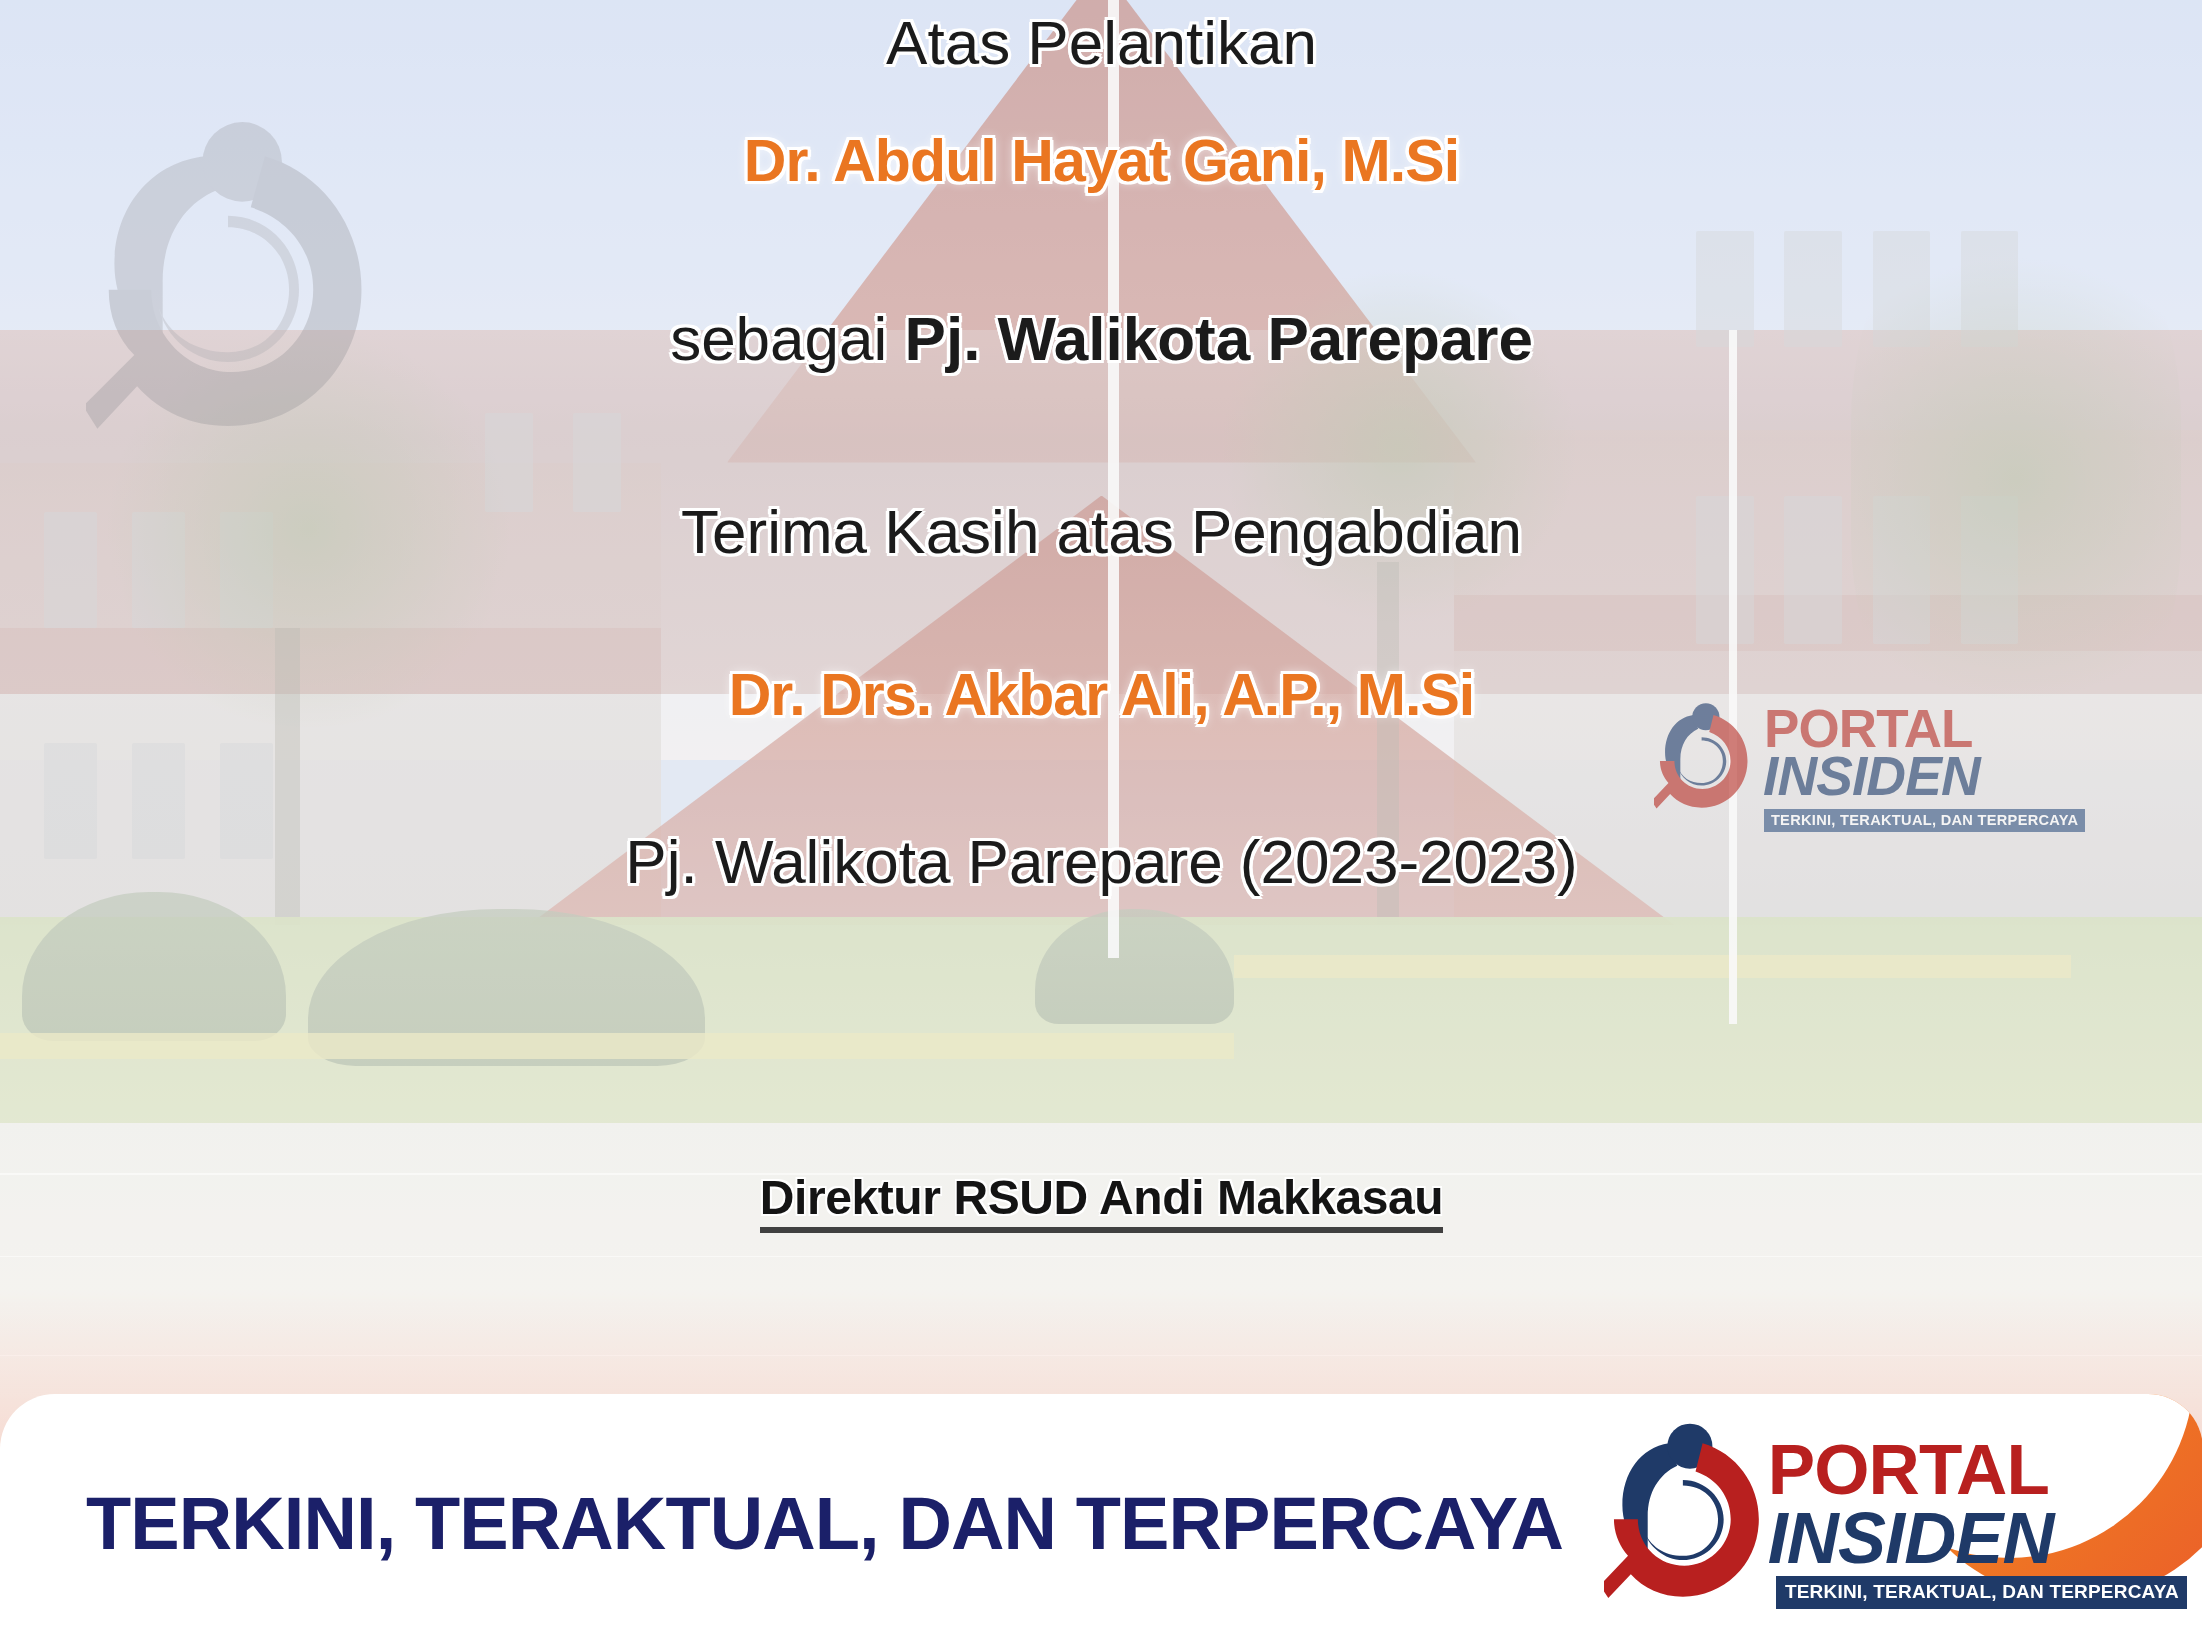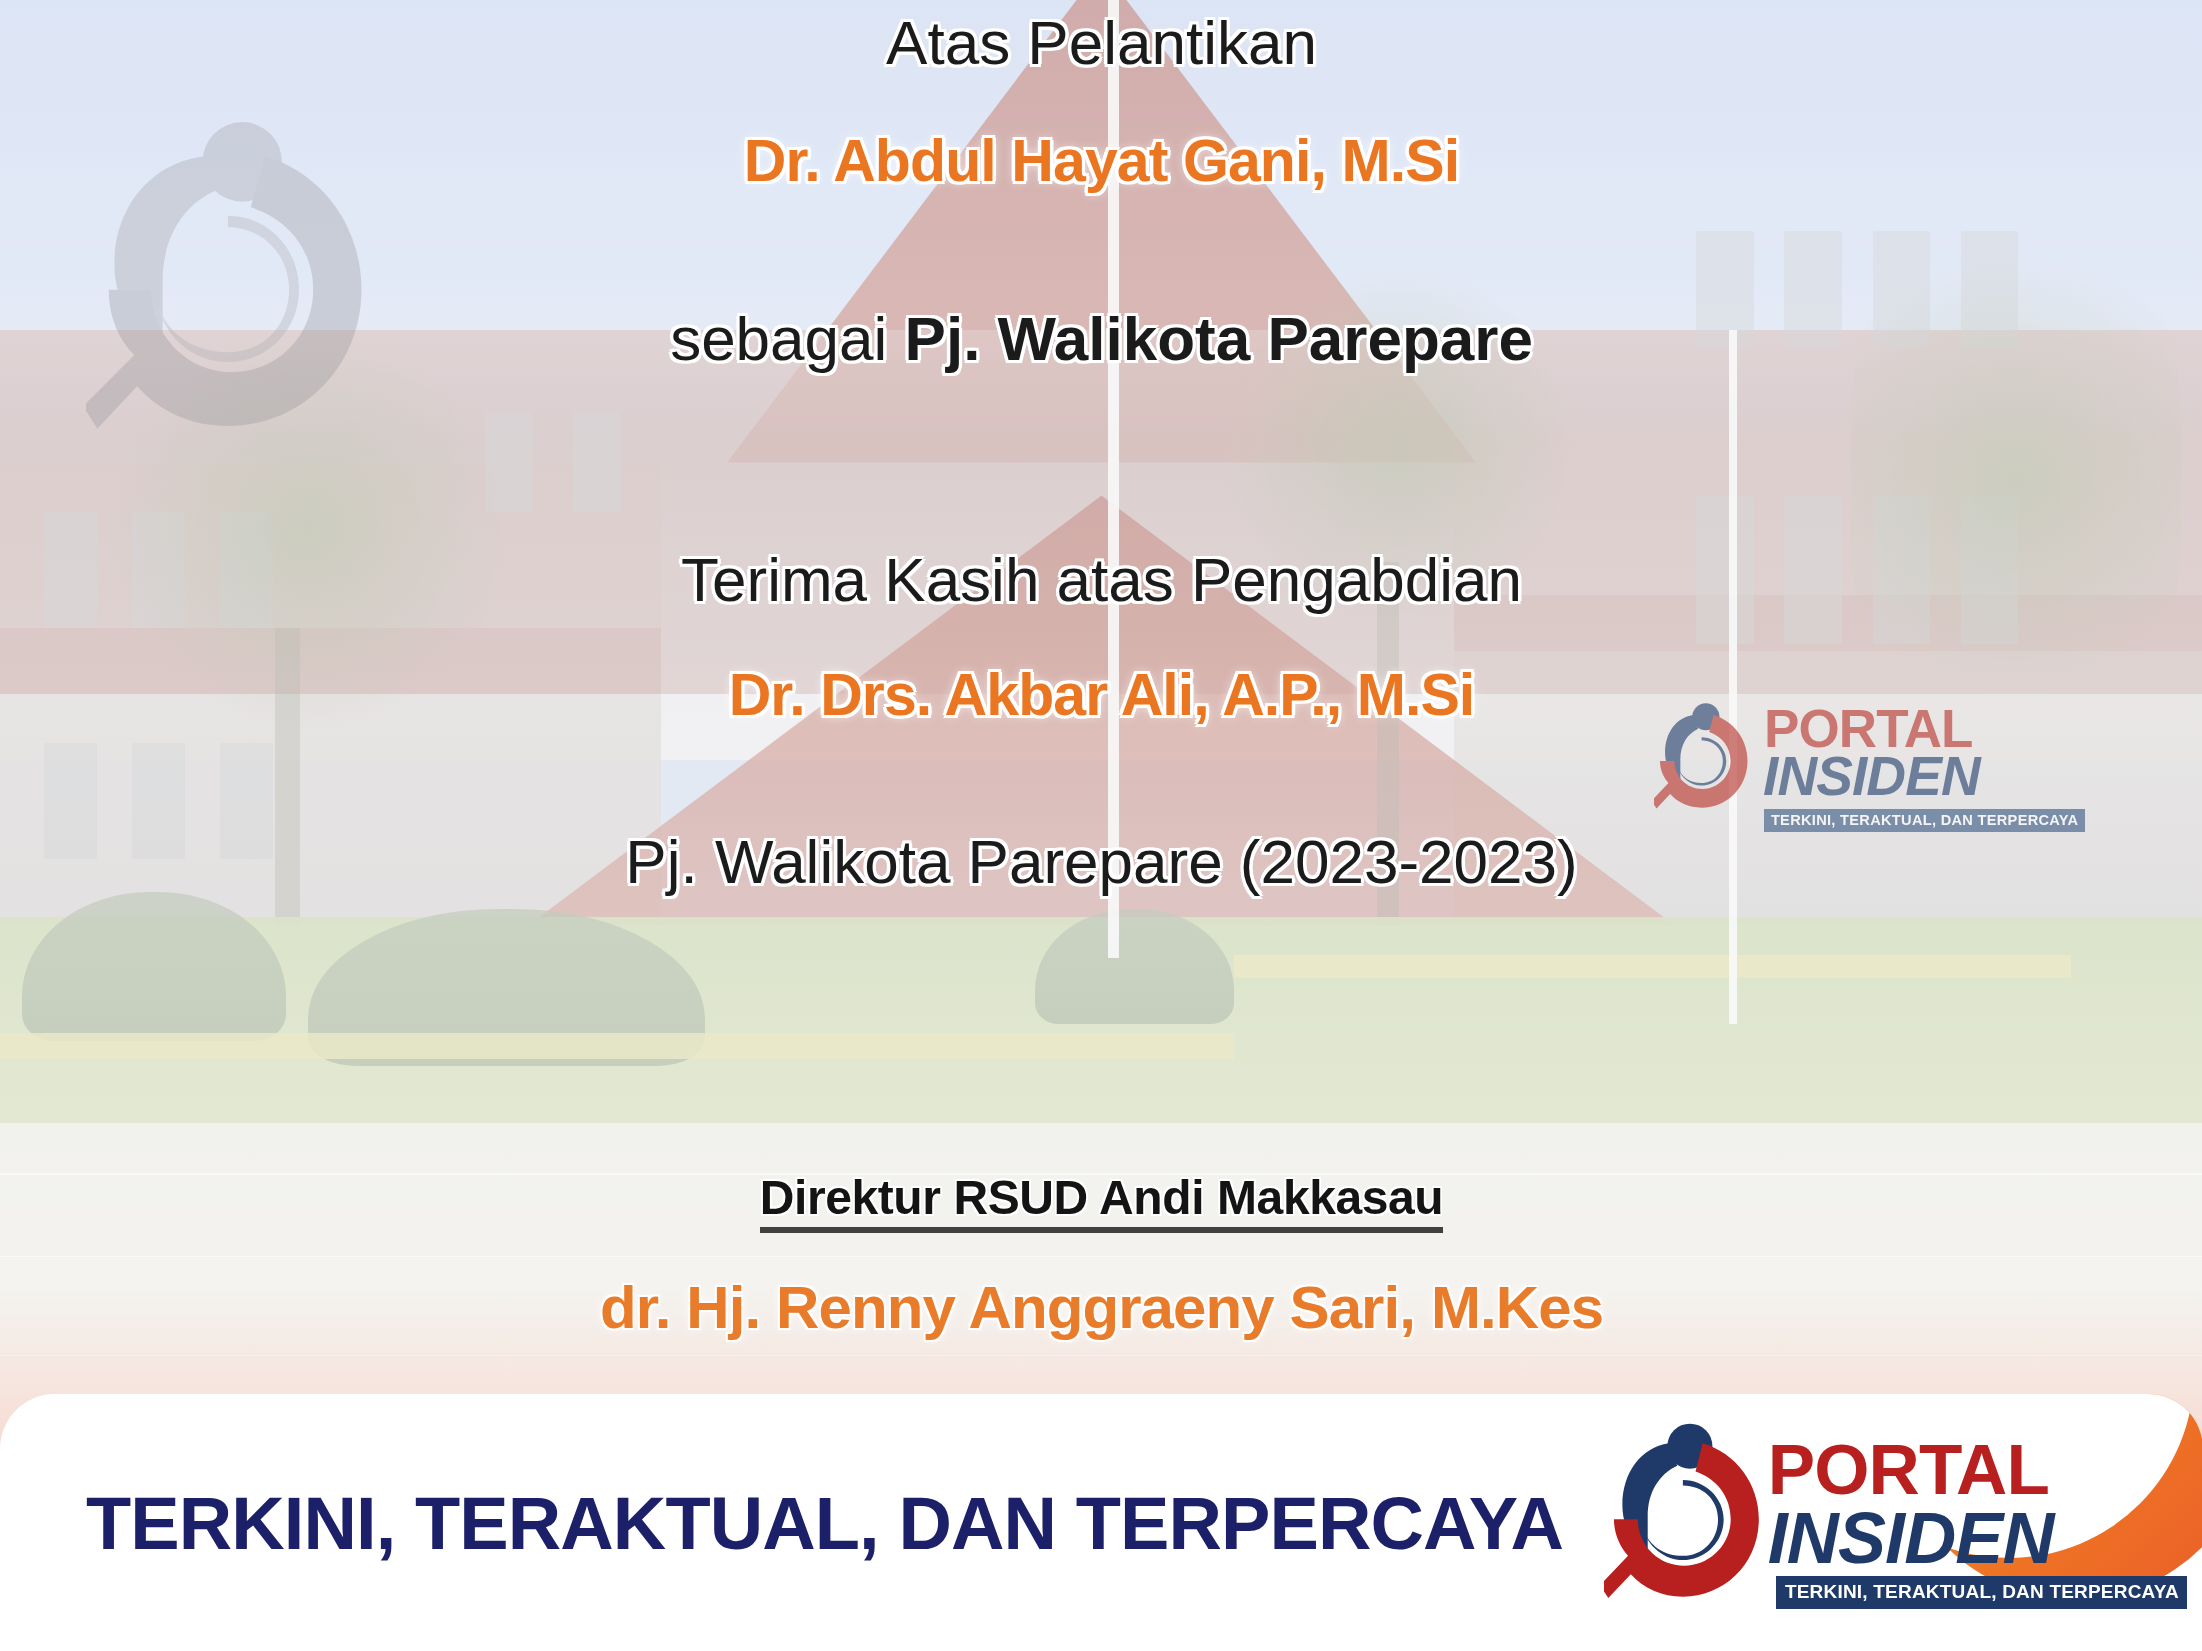--- a/index.html
+++ b/index.html
@@ -79,21 +79,21 @@
   .ln-name{
     font-size:59px;font-weight:700;color:#ea7621;letter-spacing:-0.9px;
     text-shadow:
       -2.6px -2.6px 0 #fff, 2.6px -2.6px 0 #fff, -2.6px 2.6px 0 #fff, 2.6px 2.6px 0 #fff,
       0 -3.4px 0 #fff, 0 3.4px 0 #fff, -3.4px 0 0 #fff, 3.4px 0 0 #fff,
       0 0 12px rgba(255,255,255,.95);
   }
   .r1{position:absolute;top:6.9px;width:100%;}
   .r2{position:absolute;top:127px;width:100%;}
   .r3{position:absolute;top:303px;width:100%;}
-  .r4{position:absolute;top:544px;width:100%;}
+  .r4{position:absolute;top:496px;width:100%;}
   .r5{position:absolute;top:661px;width:100%;}
   .r6{position:absolute;top:826px;width:100%;}
 
   
   .sig{position:absolute;left:0;top:1170px;width:100%;text-align:center;}
   .sig-role{
     display:inline-block;font-size:48px;font-weight:700;color:#141414;
     border-bottom:6px solid #404040;padding-bottom:1.7px;
     text-shadow:-1.7px -1.7px 0 #fff,1.7px -1.7px 0 #fff,-1.7px 1.7px 0 #fff,1.7px 1.7px 0 #fff;
     letter-spacing:-0.4px;
@@ -239,21 +239,20 @@
       <p class="ln ln-name">Dr. Drs. Akbar Ali, A.P., M.Si</p>
     </div>
 
     <div class="r6">
       <p class="ln ln-sub">Pj. Walikota Parepare (2023-2023)</p>
     </div>
   </div>
 
   <div class="sig">
     <div class="sig-role">Direktur RSUD Andi Makkasau</div>
-    <div class="sig-name">dr. Hj. Renny Anggraeny Sari, M.Kes</div>
   </div>
 
   <div class="banner">
     <div class="banner-swoosh"></div>
     <div class="banner-swoosh-mask"></div>
 
     <div class="banner-tag">TERKINI, TERAKTUAL, DAN TERPERCAYA</div>
 
     <div class="banner-logo">
       <svg viewBox="0 0 120 150" width="169" height="211" class="logo-svg" aria-hidden="true">

